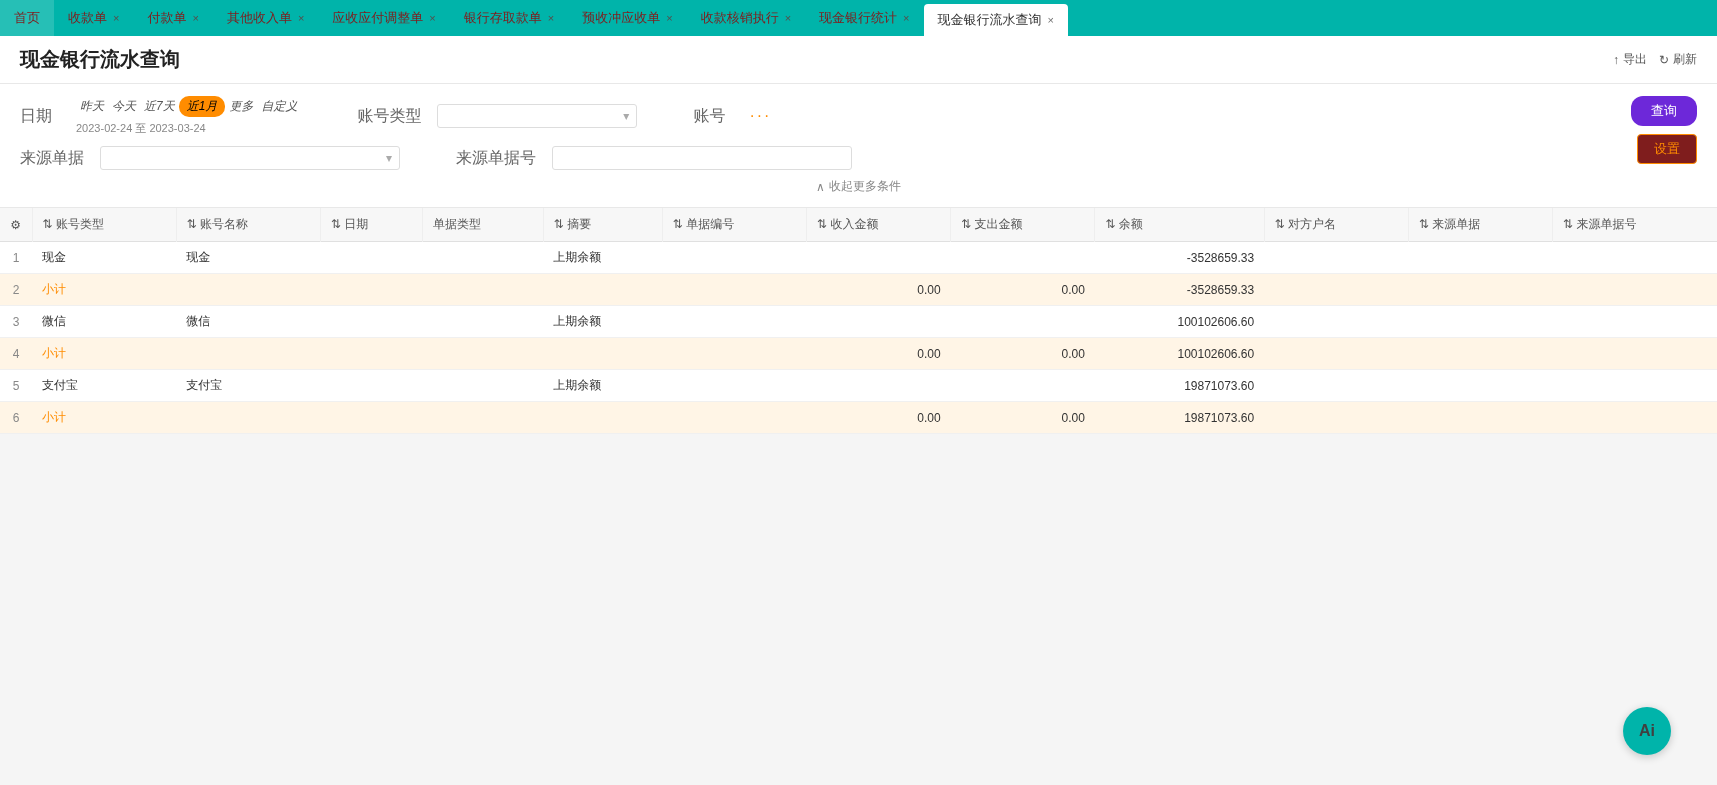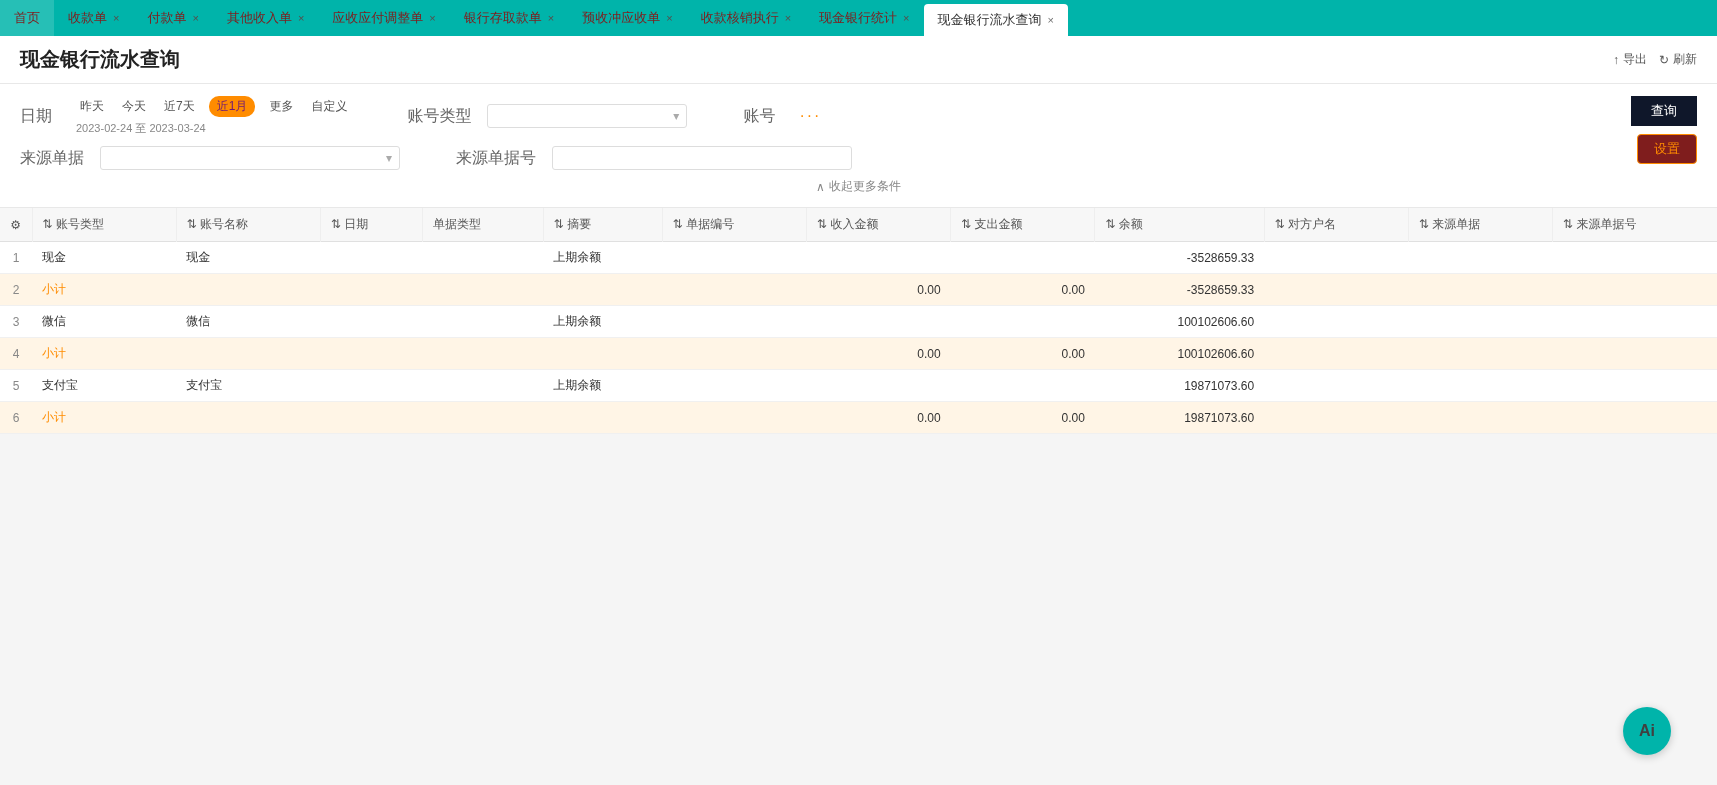--- a/index.html
+++ b/index.html
@@ -81,31 +81,32 @@
     }
     .filter-label {
       color: #666;
       font-size: 16px;
       white-space: nowrap;
       min-width: 40px;
     }
     .date-shortcuts {
       display: flex;
       align-items: center;
-      gap: 10px;
+      gap: 0;
+      font-style: italic;
     }
     .date-shortcut {
       color: #555;
       cursor: pointer;
       font-size: 12px;
       padding: 2px 4px;
     }
     .date-shortcut.active {
       background: #ff8c00;
-      color: #701a75;
+      color: #000000;
       border-radius: 10px;
       padding: 2px 8px;
     }
     .date-range {
       color: #888;
       font-size: 11px;
       margin-top: 2px;
     }
     .filter-select {
       border: 1px solid #ddd;
@@ -140,24 +141,24 @@
       color: #333;
       min-width: 200px;
     }
     .dots-btn {
       color: #ff8c00;
       cursor: pointer;
       font-size: 16px;
       letter-spacing: 2px;
     }
     .query-btn {
-      background: #0f172a;
+      background: #6d28d9;
       color: #fff;
       border: none;
-      border-radius: 0;
+      border-radius: 12px;
       padding: 6px 20px;
       font-size: 13px;
       cursor: pointer;
     }
     .settings-btn {
       background: #7f1d1d;
       color: #ff8c00;
       border: 1px solid #ff8c00;
       border-radius: 4px;
       padding: 5px 16px;

